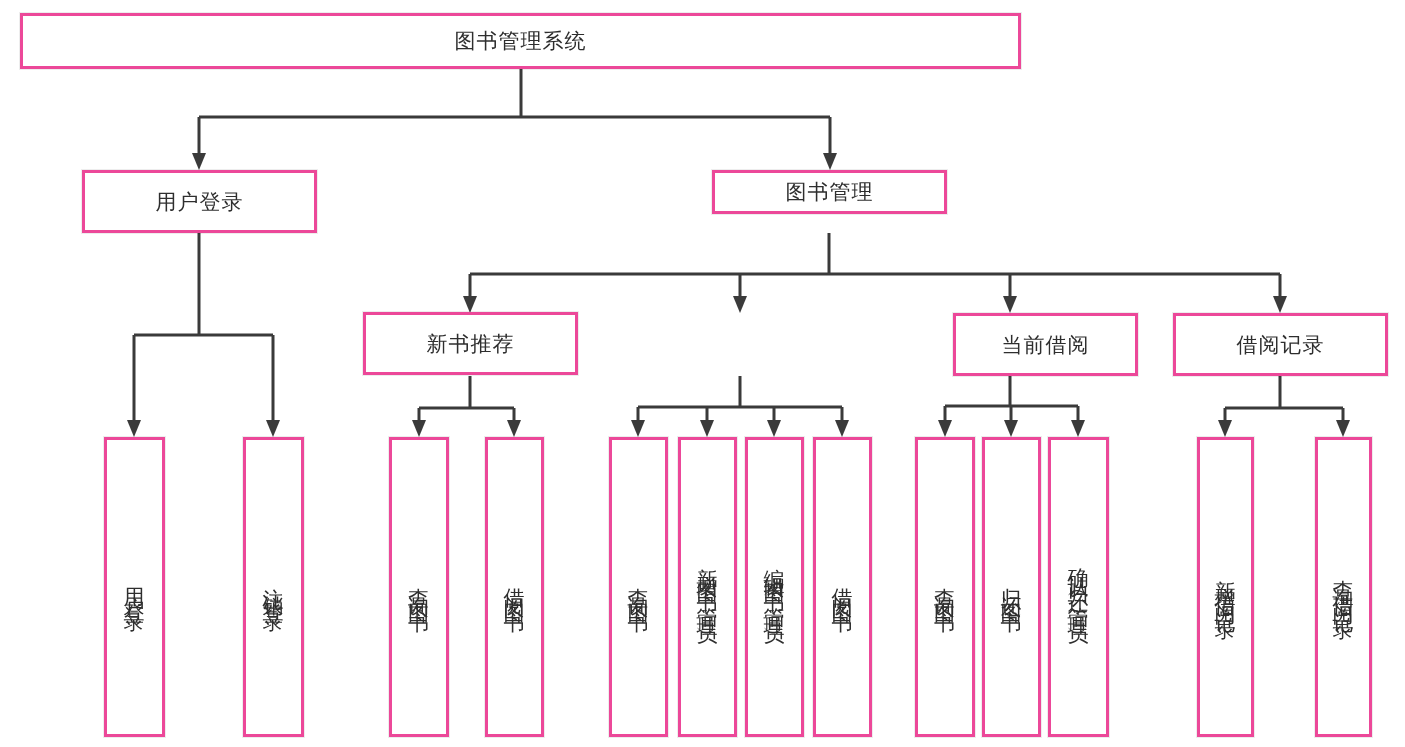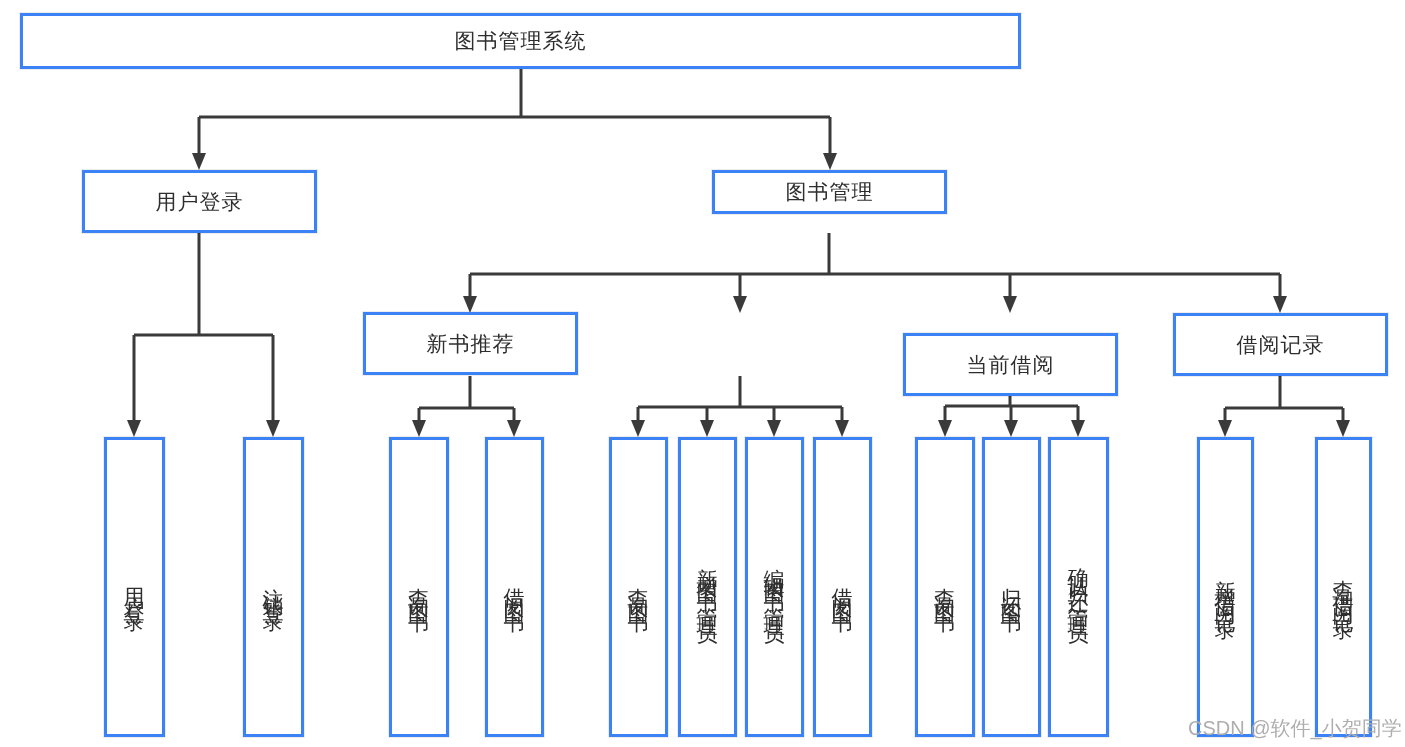--- a/index.html
+++ b/index.html
@@ -3,21 +3,21 @@
 <meta charset="utf-8">
 <style>
   html,body{margin:0;padding:0;background:#ffffff;}
   .canvas{
     position:relative;width:1405px;height:747px;background:#ffffff;overflow:hidden;
     font-family:"Liberation Sans", sans-serif;color:#2e2e2e;
   }
   .wires{position:absolute;left:0;top:0;width:1405px;height:747px;pointer-events:none;}
   .node{
     position:absolute;box-sizing:border-box;background:#ffffff;
-    border:3px solid #3b82f6;box-shadow:0 0 0 1px rgba(0,0,0,0.07);
+    border:3px solid #ec4899;box-shadow:0 0 0 1px rgba(0,0,0,0.07);
     display:flex;align-items:center;justify-content:center;
     font-size:21px;letter-spacing:1px;white-space:nowrap;
   }
   .leaf{top:437px;height:300px;white-space:normal;}
   .leaf .vtext{
     writing-mode:vertical-rl;text-orientation:mixed;
     letter-spacing:8px;font-size:21px;line-height:1;max-height:288px;
   }
   .watermark{
     position:absolute;left:1188px;top:715px;width:210px;text-align:right;
@@ -76,21 +76,21 @@
   <div class="node" style="left:82px;top:170px;width:235px;height:63px;">
     <span>用户登录</span>
   </div>
   <div class="node" style="left:712px;top:170px;width:235px;height:44px;">
     <span>图书管理</span>
   </div>
 
   <div class="node" style="left:363px;top:312px;width:215px;height:63px;">
     <span>新书推荐</span>
   </div>
-  <div class="node" style="left:903px;top:313px;width:215px;height:63px;margin-top:20px;">
+  <div class="node" style="left:953px;top:313px;width:185px;height:63px;">
     <span>当前借阅</span>
   </div>
   <div class="node" style="left:1173px;top:313px;width:215px;height:63px;">
     <span>借阅记录</span>
   </div>
 
   <div class="node leaf" style="left:104px;width:61px;">
     <span class="vtext">用户登录</span>
   </div>
   <div class="node leaf" style="left:243px;width:61px;">
@@ -127,15 +127,14 @@
     <span class="vtext">确认归还（管理员）</span>
   </div>
 
   <div class="node leaf" style="left:1197px;width:57px;">
     <span class="vtext">新增借阅记录</span>
   </div>
   <div class="node leaf" style="left:1315px;width:57px;">
     <span class="vtext">查询借阅记录</span>
   </div>
 
-  <div class="watermark">CSDN @软件_小贺同学</div>
 
 </div>
 
 </body></html>

